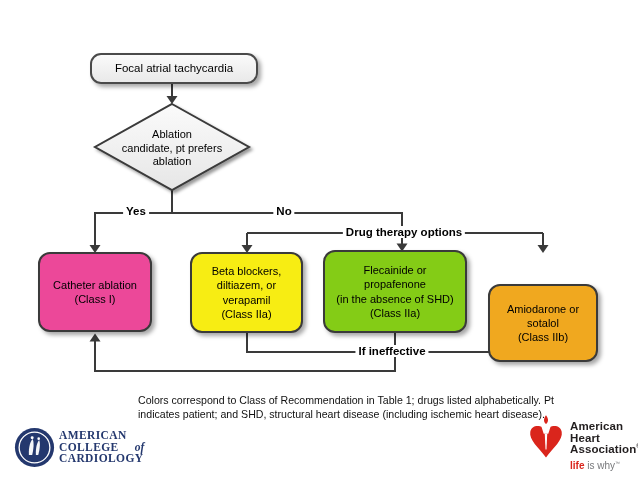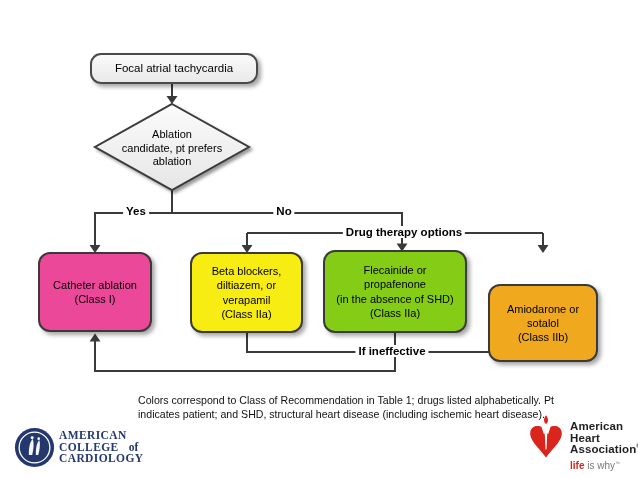--- a/index.html
+++ b/index.html
@@ -43,21 +43,21 @@
   .footnote{
     position:absolute;z-index:2;left:138px;top:394px;width:420px;
     font-size:10.6px;line-height:1.3;color:#111;
   }
   
   .acc{position:absolute;left:14px;top:427px;z-index:2;display:flex;align-items:center;}
   .acc-text{
     margin-left:4px;font-family:"Liberation Serif",serif;font-weight:bold;
     color:#24386E;font-size:11.5px;line-height:1.04;letter-spacing:.4px;
   }
-  .acc-text .of{letter-spacing:0;margin-left:10px;}
+  .acc-text .of{font-style:italic;letter-spacing:0;margin-left:16px;}
   
   .aha{position:absolute;left:526px;top:415px;z-index:2;display:flex;}
   .aha-right{margin-left:4px;padding-top:6px;}
   .aha-name{font-weight:bold;color:#231F20;font-size:11.5px;line-height:1.0;letter-spacing:.1px;}
   .aha-name sup{font-size:5px;}
   .aha-tag{margin-top:4px;font-size:10px;color:#77787B;}
   .aha-tag .life{color:#DA251C;font-weight:bold;}
   .aha-tag sup{font-size:5px;}
 </style>
 </head>

